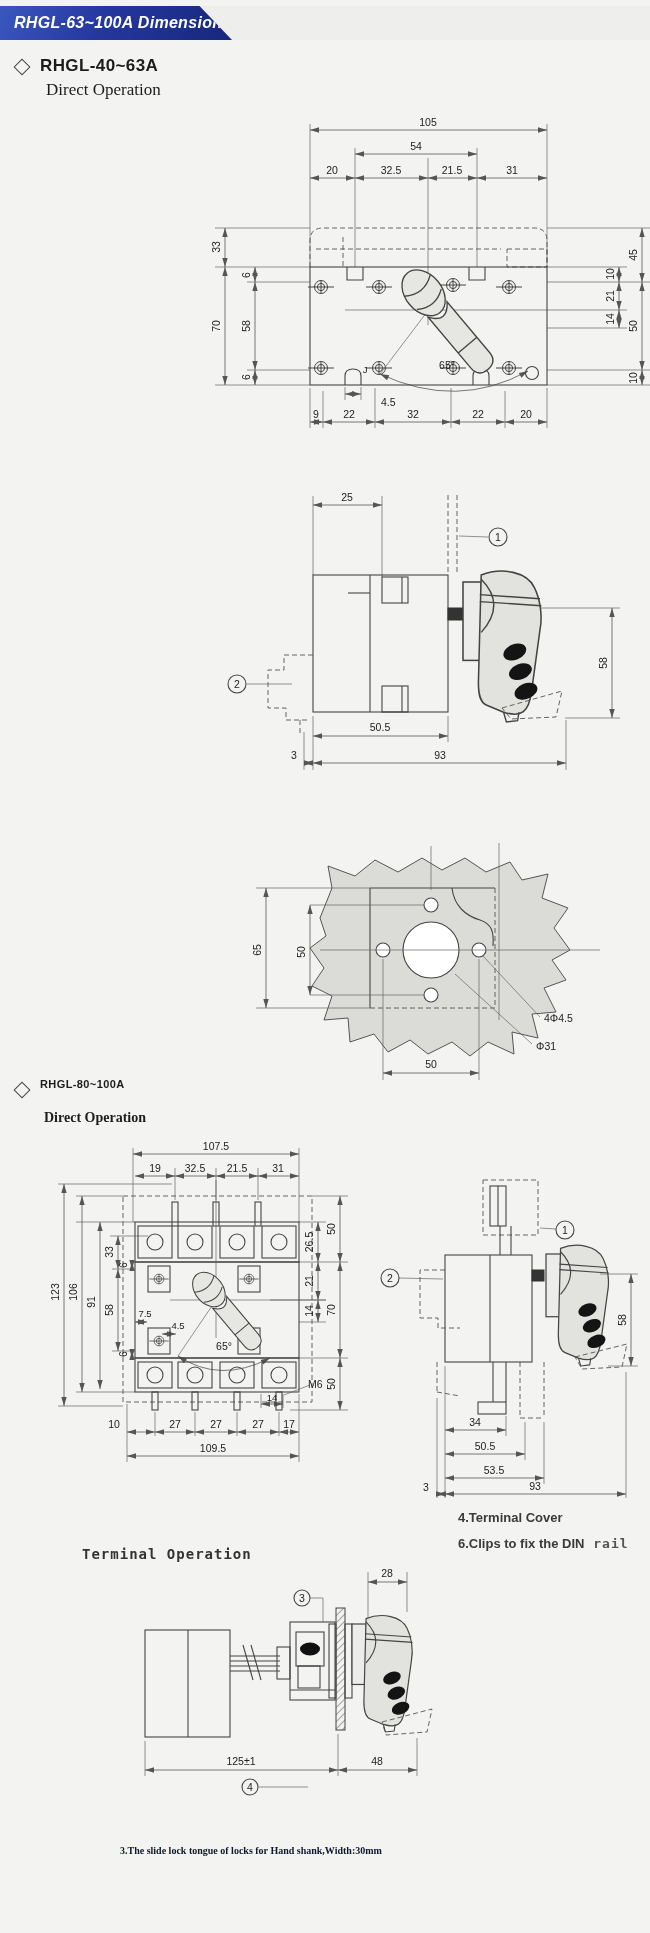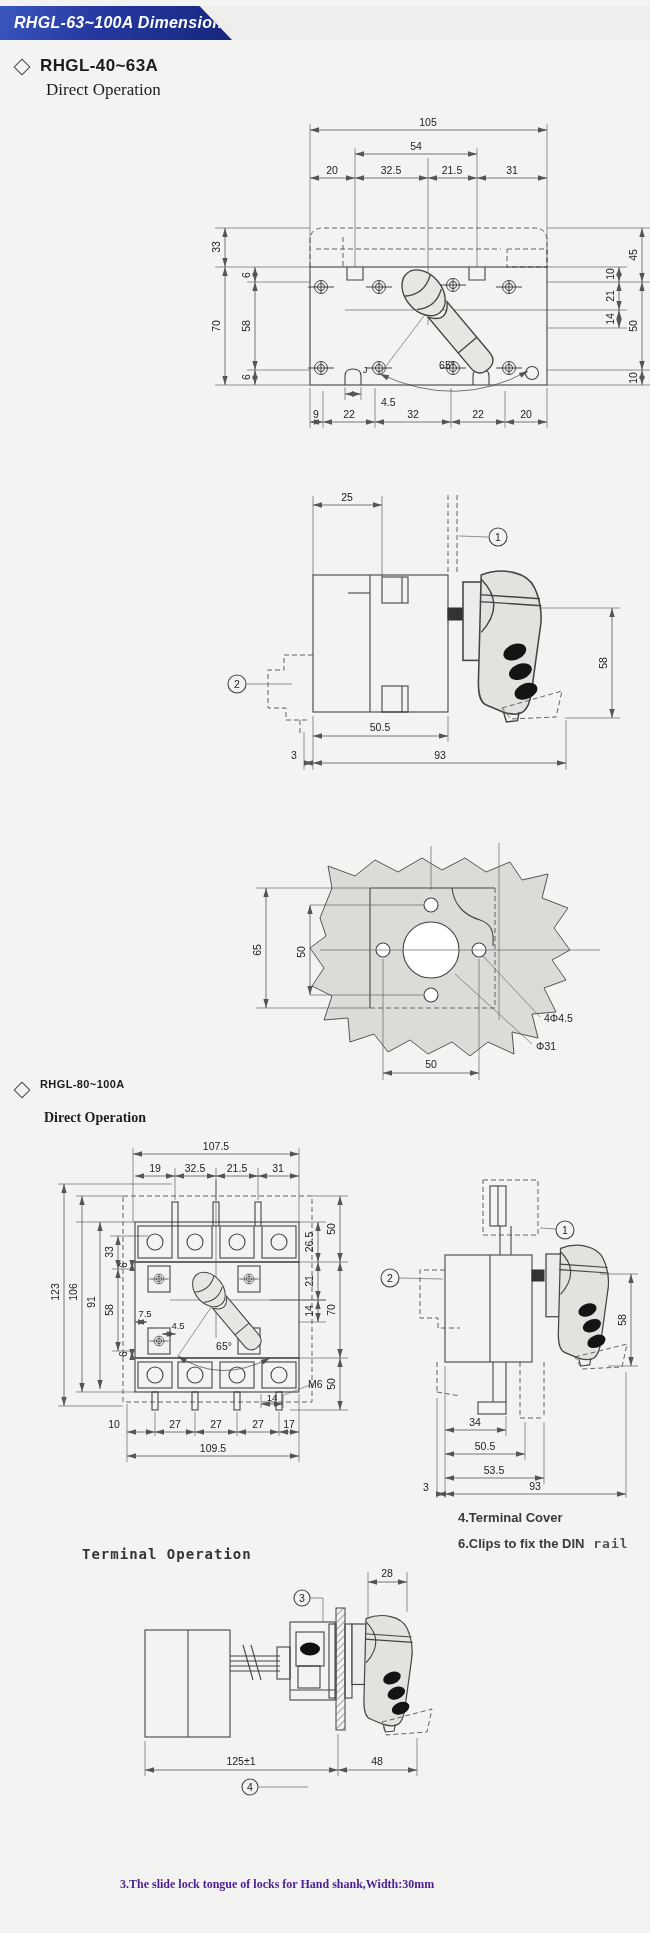--- a/index.html
+++ b/index.html
@@ -12,21 +12,21 @@
           padding-left:14px;box-sizing:border-box;letter-spacing:.3px;}
   .hdrstrip{position:absolute;left:0;top:6px;width:650px;height:34px;background:#eeeeec;}
   .diamond{position:absolute;width:10px;height:10px;border:1.6px solid #444;transform:rotate(45deg);background:transparent;}
   .sec-title{position:absolute;font-size:17px;font-weight:bold;color:#1c1c1c;letter-spacing:.4px;}
   .sec-sub{position:absolute;font-family:"Liberation Serif",serif;font-size:17px;color:#1c1c1c;}
   .sec-sub2{position:absolute;font-family:"Liberation Serif",serif;font-size:14px;font-weight:bold;color:#1c1c1c;}
   .hole-title{position:absolute;font-family:"Liberation Serif",serif;font-size:19px;color:#1c1c1c;white-space:pre;}
   .ext-title{position:absolute;font-family:"DejaVu Sans Mono",monospace;font-size:14px;font-weight:bold;color:#333;letter-spacing:1px;}
   .note12{position:absolute;font-size:13px;font-weight:600;color:#3a3a3a;}
   .note12 .mono{font-family:"DejaVu Sans Mono",monospace;letter-spacing:1px;color:#555;}
-  .note34{position:absolute;font-family:"Liberation Serif",serif;font-size:12px;font-weight:bold;color:#4c1d95;margin-top:32px;}
+  .note34{position:absolute;font-family:"Liberation Serif",serif;font-size:10px;font-weight:bold;color:#0f172a;}
   svg.dwg{position:absolute;overflow:visible;}
   
   .ln{stroke:#444;stroke-width:1.1;fill:none;}
   .lnf{stroke:#444;stroke-width:1.1;fill:#fff;}
   .thin{stroke:#666;stroke-width:.7;fill:none;}
   .dim{stroke:#555;stroke-width:.8;fill:none;}
   .dsh{stroke:#555;stroke-width:.9;fill:none;stroke-dasharray:5 3;}
   .t{font-family:"Liberation Sans",sans-serif;font-size:10.5px;fill:#222;}
   .ts{font-family:"Liberation Sans",sans-serif;font-size:9.5px;fill:#222;}
 </style>

